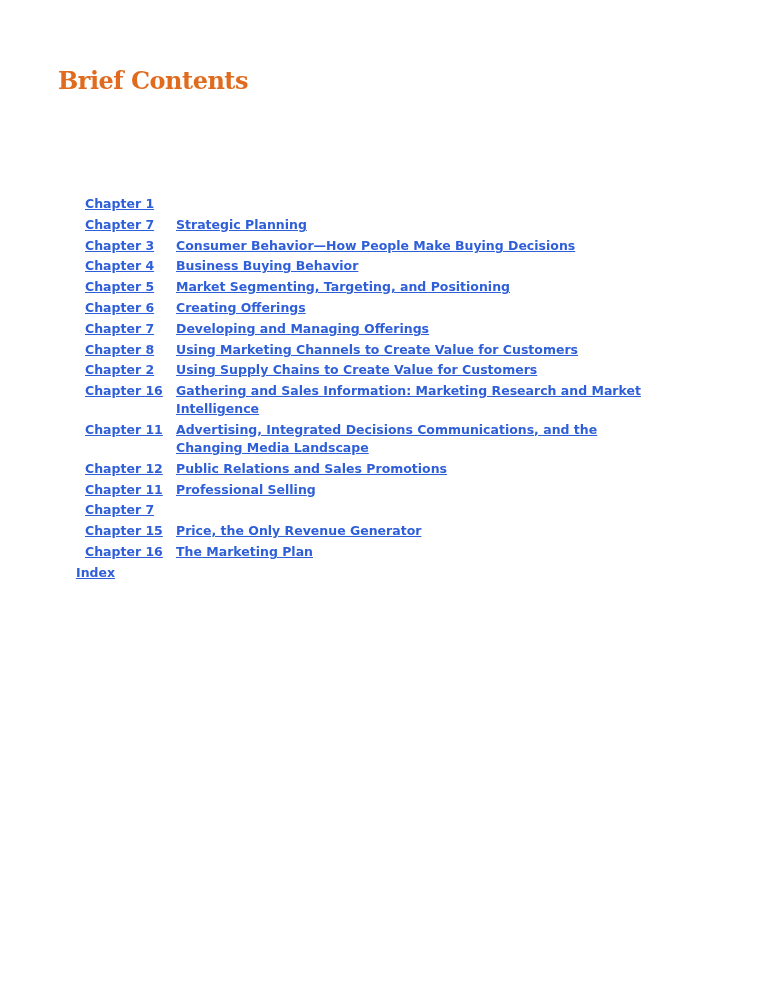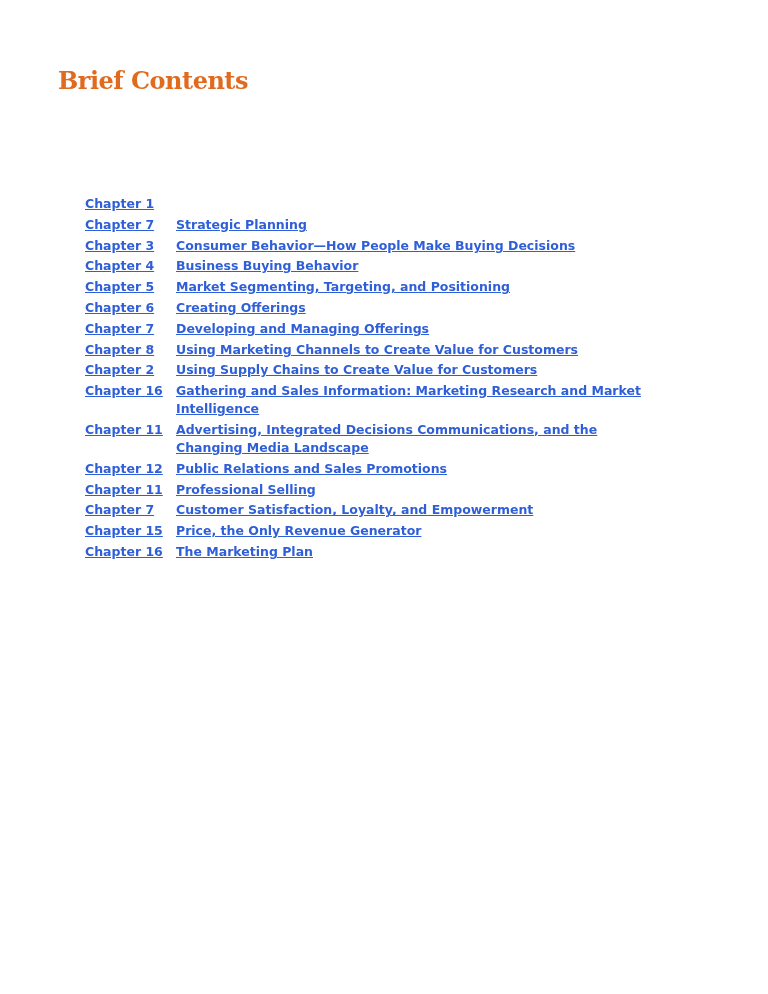--- a/index.html
+++ b/index.html
@@ -72,23 +72,23 @@
   <div class="row">
       <a class="ch">Chapter 12</a>
       <a class="tt">Public Relations and Sales Promotions</a>
     </div>
   <div class="row">
       <a class="ch">Chapter 11</a>
       <a class="tt">Professional Selling</a>
     </div>
   <div class="row">
       <a class="ch">Chapter 7</a>
-      <a class="tt">Customer Satisfaction, Loyalty, and Empowerment</a>
     </div>
   <div class="row">
       <a class="ch">Chapter 15</a>
       <a class="tt">Price, the Only Revenue Generator</a>
     </div>
   <div class="row">
       <a class="ch">Chapter 16</a>
       <a class="tt">The Marketing Plan</a>
     </div>
+  <div class="index">Index</div>
 </div>
 
 </body></html>

